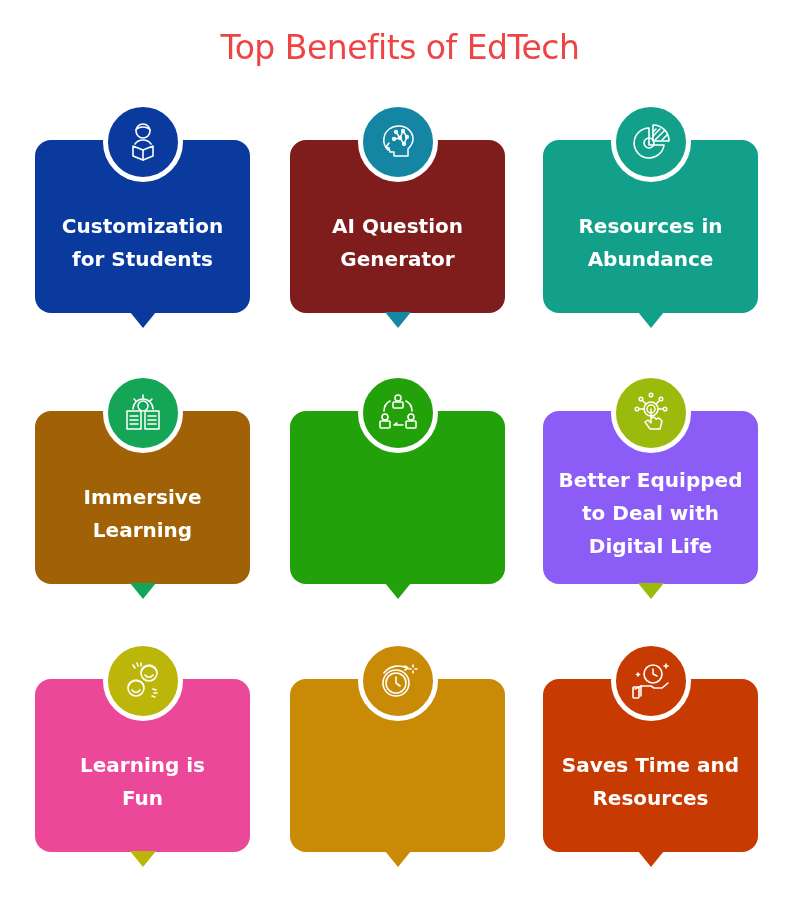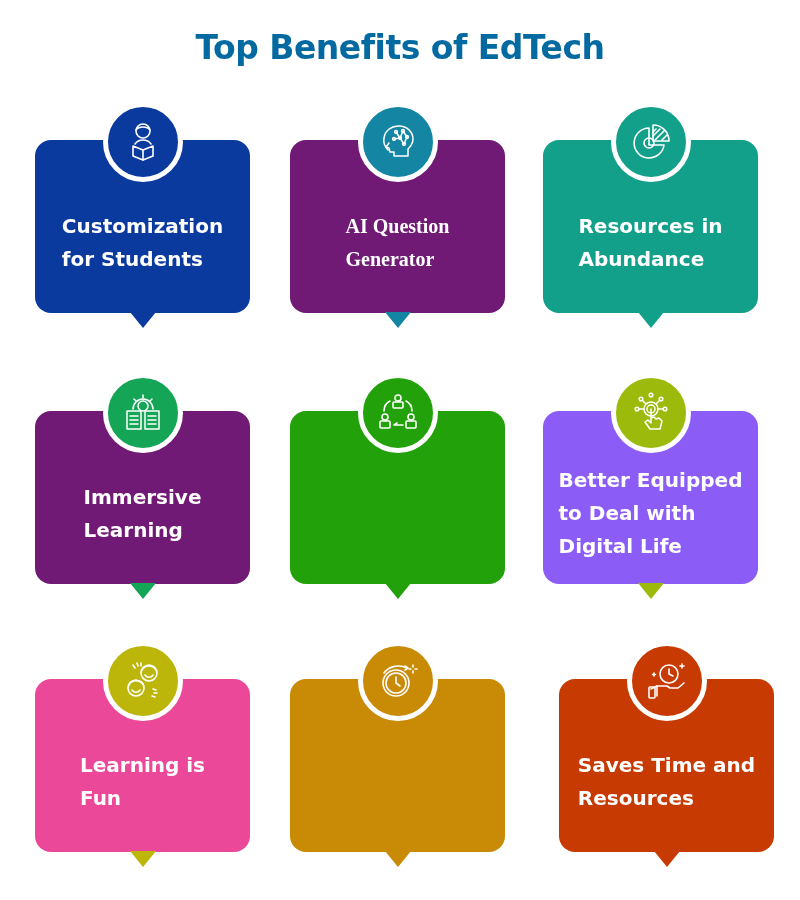--- a/index.html
+++ b/index.html
@@ -1,28 +1,28 @@
 <!DOCTYPE html>
 <html><head>
 <meta charset="utf-8">
 <style>
   html, body { margin:0; padding:0; background:#ffffff; }
   body { width:800px; height:900px; position:relative; overflow:hidden;
          font-family:"DejaVu Sans", "Liberation Sans", sans-serif; }
   .title { position:absolute; left:0; top:28px; width:800px; text-align:center;
-           font-size:33px; font-weight:bold; color:#0369a1; letter-spacing:-0.5px; }
+           font-size:33px; font-weight:normal; color:#ef4444; letter-spacing:-0.5px; }
   .card { position:absolute; width:215px; height:173px; border-radius:16px; }
   .tail { position:absolute; left:50%; bottom:-15px; width:0; height:0;
           margin-left:-13px; border-left:13px solid transparent; border-right:13px solid transparent;
           border-top:16px solid; }
   .badge { position:absolute; left:50%; top:-38px; width:70px; height:70px; margin-left:-40px;
            border-radius:50%; border:5px solid #fff; display:flex; align-items:center; justify-content:center; }
   .badge svg { width:44px; height:44px; }
   .label { position:absolute; left:8px; right:8px; top:40px; bottom:8px;
-           display:flex; align-items:center; justify-content:center; 
+           display:flex; align-items:center; justify-content:center; text-align:center;
            color:#fff; font-weight:bold; font-size:20px; line-height:33px; white-space:pre-line; }
   .watermark { position:absolute; left:120px; top:430px; font-size:120px; font-weight:bold;
                color:rgba(255,255,255,0.06); pointer-events:none; }
 </style>
 </head>
 <body>
 
 <div class="title">Top Benefits of EdTech</div>
 <div class="watermark">DataToBiz</div>
 
@@ -34,21 +34,21 @@
         <path d="M15 10c3-4 11-4 14 0"></path>
       <path d="M12 36V26l10 4 10-4v10l-10 4z"></path>
         <path d="M22 30v10"></path>
         <path d="M14 24c2-3 5-4 8-4s6 1 8 4"></path>
     </svg>
   </div>
   <div class="label">Customization
 for Students</div>
 </div>
 
-<div class="card" style="left: 290px; top: 140px; background: #701a75; font-family: Liberation Serif, serif;">
+<div class="card" style="left: 290px; top: 140px; background: #7f1d1d;">
   <div class="tail" style="border-top-color: rgb(20, 134, 164);"></div>
   <div class="badge" style="background: rgb(20, 134, 164);">
     <svg viewBox="0 0 44 44" fill="none" stroke="#fff" stroke-width="1.5" stroke-linecap="round" stroke-linejoin="round">
       <path d="M12 30c-3-3-5-7-4-12 1-8 8-12 15-12 8 0 14 6 14 13 0 5-3 8-5 10v7H18v-4h-4l-1-4-3-1 3-4"></path>
       <circle cx="20" cy="12" r="1.4"></circle>
         <circle cx="27" cy="11" r="1.4"></circle>
         <circle cx="31" cy="17" r="1.4"></circle>
       <circle cx="24" cy="18" r="1.4"></circle>
         <circle cx="18" cy="19" r="1.4"></circle>
         <circle cx="28" cy="24" r="1.4"></circle>
@@ -66,21 +66,21 @@
       <path d="M20 8a15 15 0 1 0 15 17H20z"></path>
         <circle cx="20" cy="23" r="5"></circle>
       <path d="M24 5v16h16A16 16 0 0 0 24 5z"></path>
         <path d="M27 9l-3 3M31 9l-7 7M35 11l-9 9M38 15l-5 5"></path>
     </svg>
   </div>
   <div class="label">Resources in
 Abundance</div>
 </div>
 
-<div class="card" style="left: 35px; top: 411px; background: #701a75;">
+<div class="card" style="left: 35px; top: 411px; background: #a16207;">
   <div class="tail" style="border-top-color: rgb(20, 165, 86);"></div>
   <div class="badge" style="background: rgb(20, 165, 86);">
     <svg viewBox="0 0 44 44" fill="none" stroke="#fff" stroke-width="1.5" stroke-linecap="round" stroke-linejoin="round">
       <path d="M12 18a10 10 0 0 1 20 0"></path>
         <path d="M22 4v3M13 8l2 2M31 8l-2 2"></path>
       <circle cx="22" cy="15" r="5"></circle>
       <path d="M6 20h14v18H6zM24 20h14v18H24z"></path>
         <path d="M9 25h8M9 29h8M9 33h8M27 25h8M27 29h8M27 33h8"></path>
     </svg>
   </div>
@@ -149,21 +149,21 @@
       <circle cx="20" cy="24" r="10"></circle>
         <circle cx="20" cy="24" r="13"></circle>
       <path d="M20 18v6l4 3"></path>
         <path d="M8 14c5-7 15-9 23-5"></path>
         <path d="M29 7l3 2-3 2"></path>
       <path d="M37 6v2M37 12v2M33 10h2M39 10h2"></path>
     </svg>
   </div>
 </div>
 
-<div class="card" style="left: 559px; top: 679px; background: rgb(199, 58, 2); text-decoration: underline;">
+<div class="card" style="left: 543px; top: 679px; background: rgb(199, 58, 2); text-decoration: underline;">
   <div class="tail" style="border-top-color: rgb(199, 58, 2);"></div>
   <div class="badge" style="background: rgb(199, 58, 2);">
     <svg viewBox="0 0 44 44" fill="none" stroke="#fff" stroke-width="1.6" stroke-linecap="round" stroke-linejoin="round">
       <circle cx="24" cy="15" r="9"></circle>
         <path d="M24 10v5l4 2"></path>
       <path d="M6 30l6-3h10l3 2h8l6-5"></path>
         <path d="M12 27v10"></path>
         <rect x="4" y="28" width="6" height="11" rx="1"></rect>
       <path d="M37 5v4M35 7h4M9 14v3M7.5 15.5h3"></path>
     </svg>

